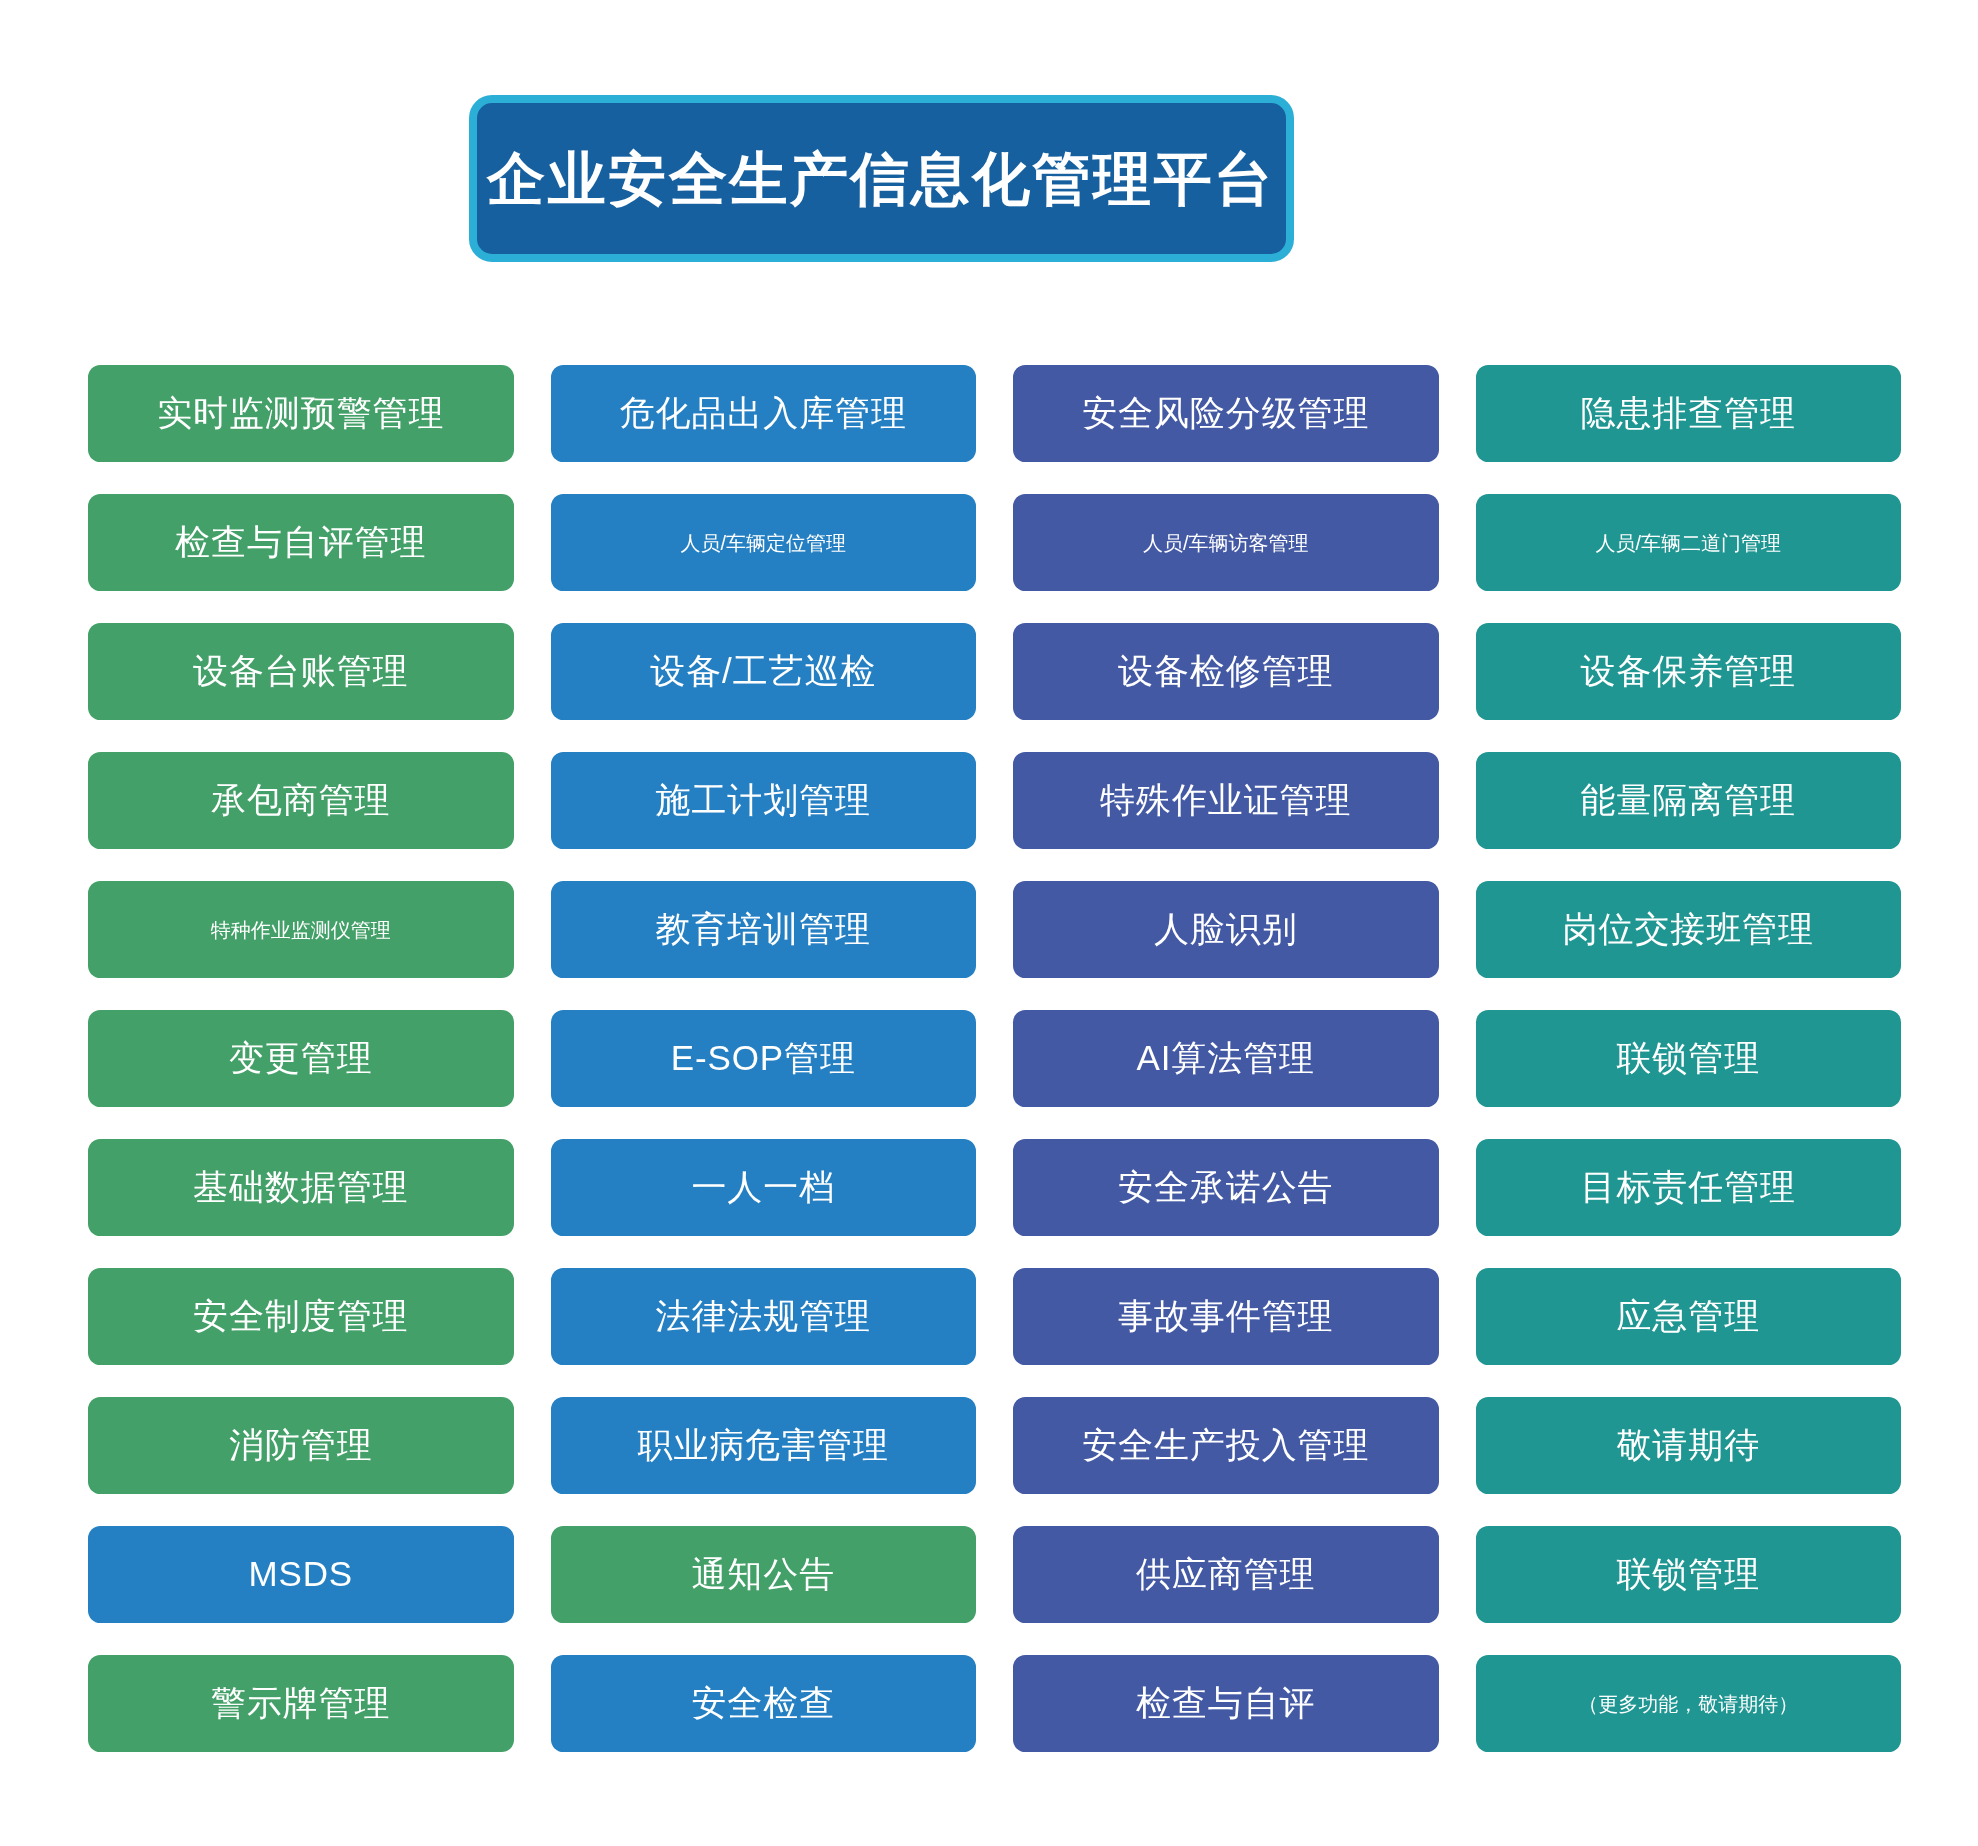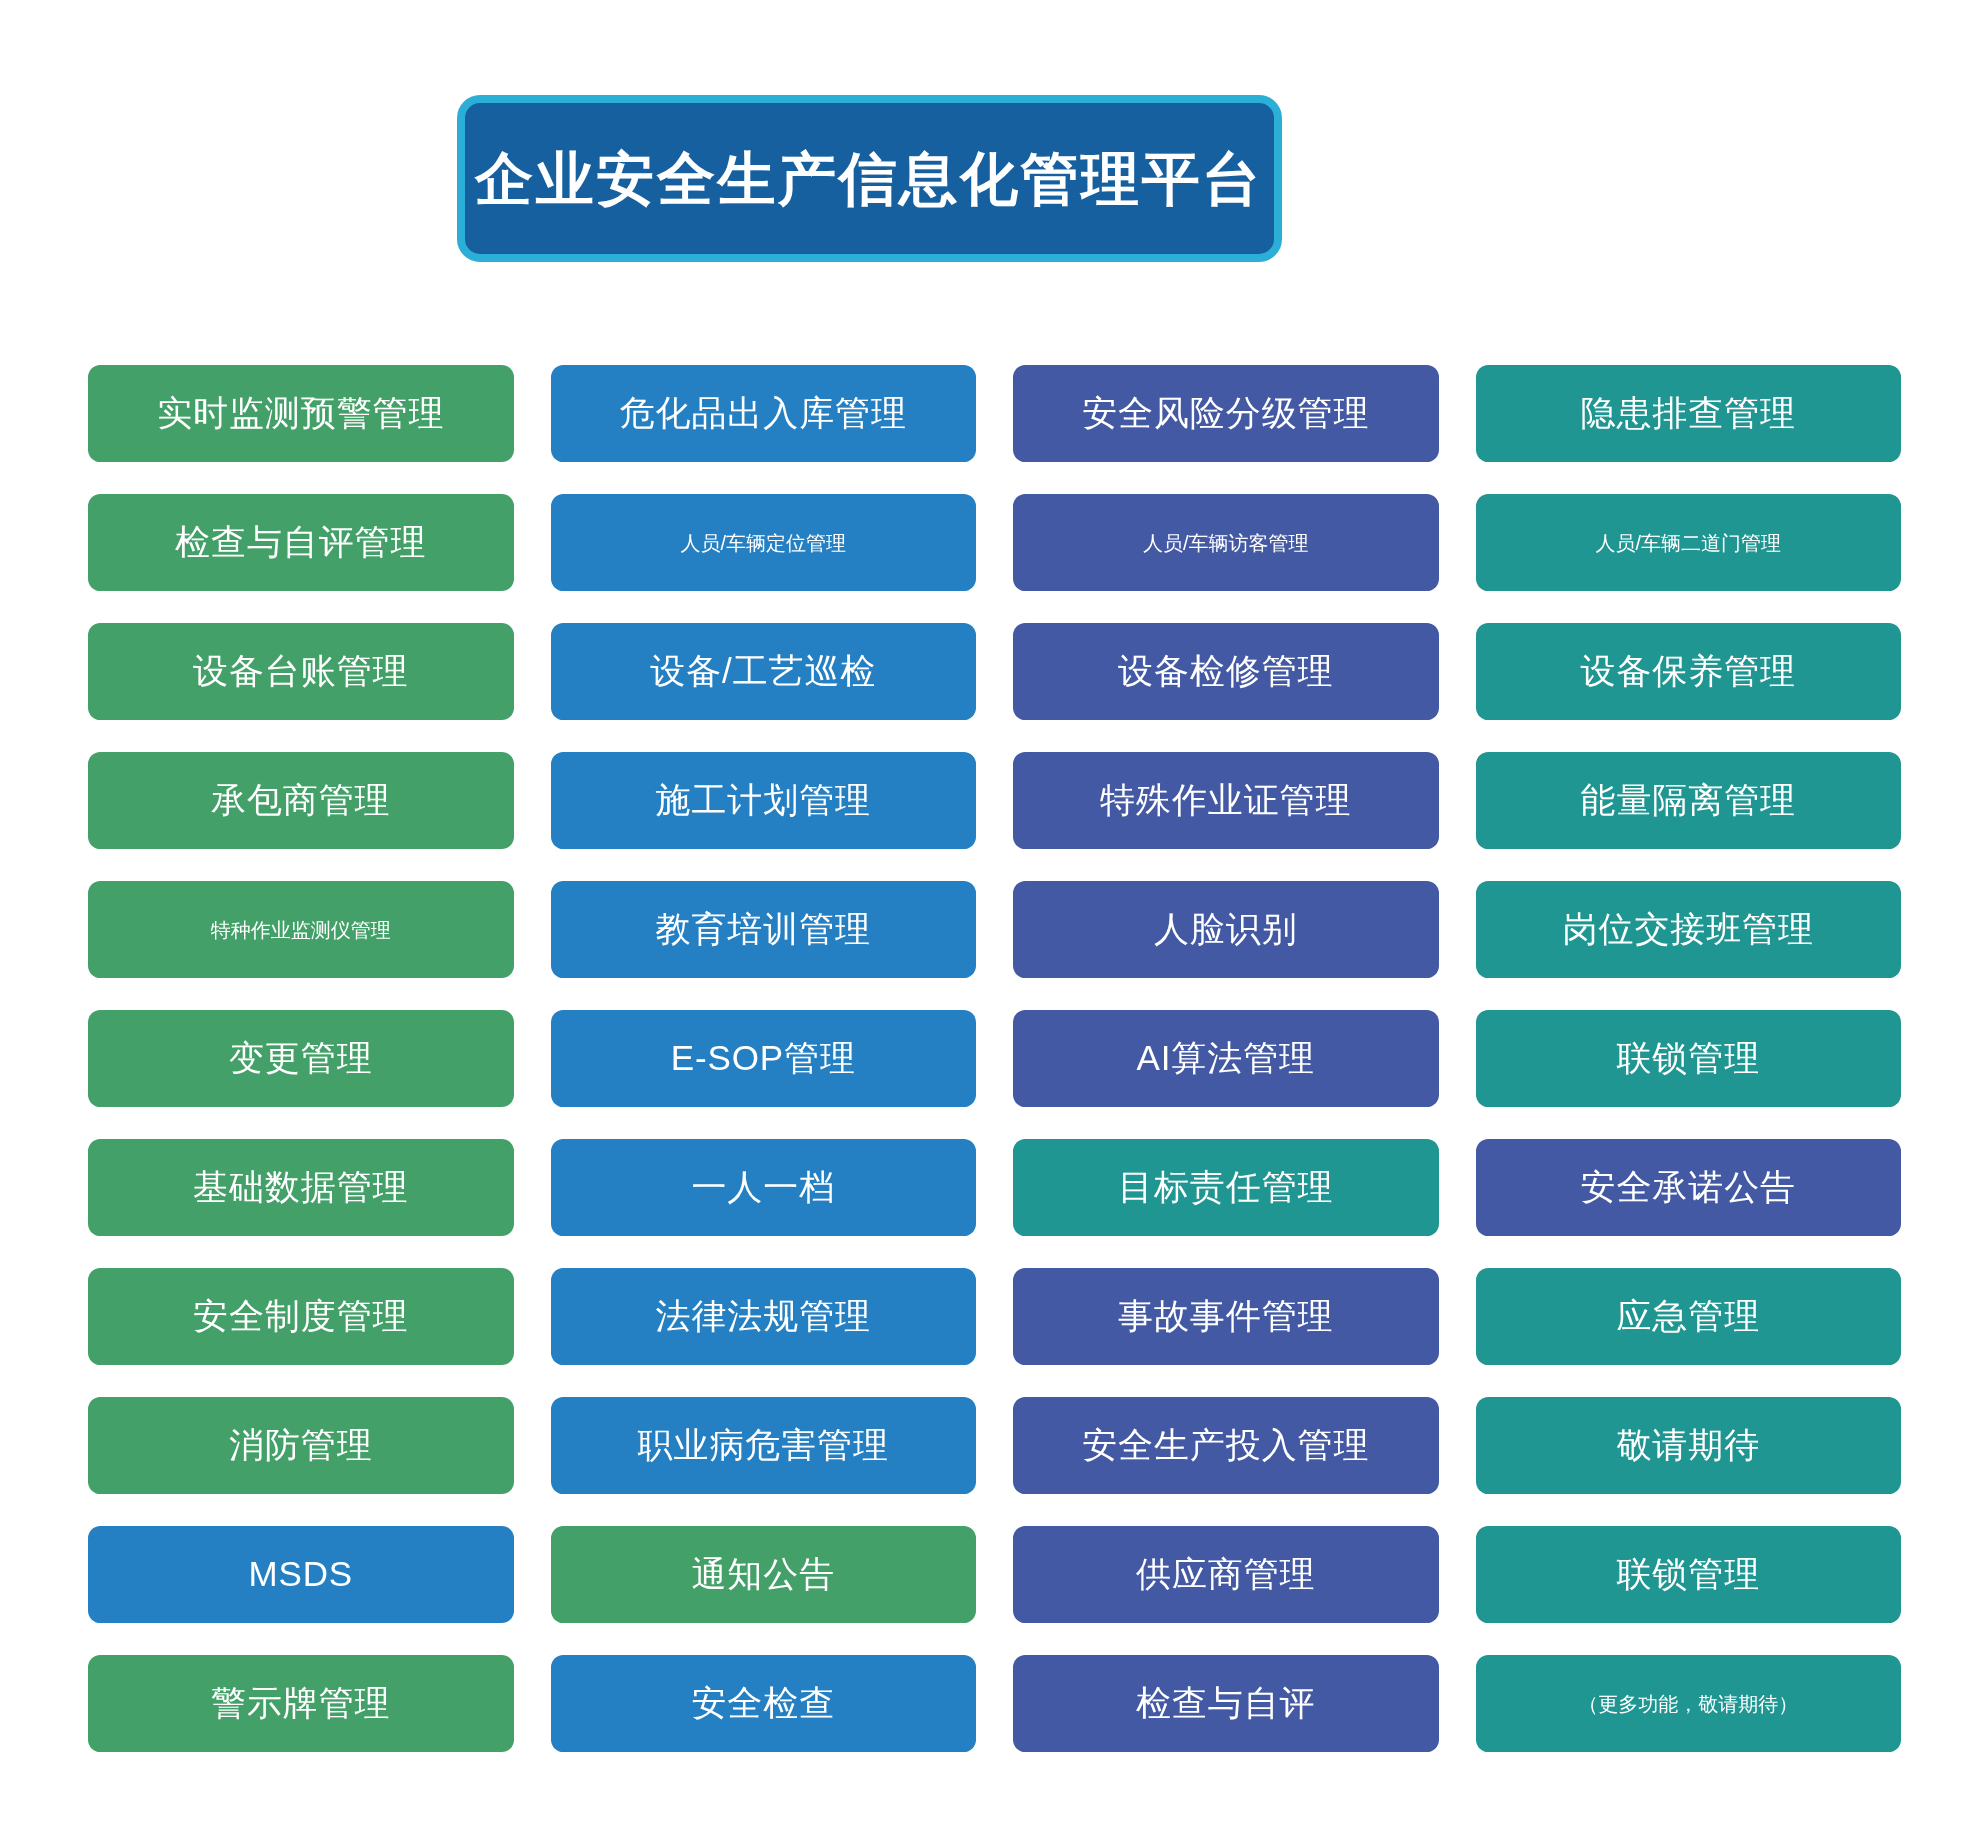--- a/index.html
+++ b/index.html
@@ -19,21 +19,21 @@
     position: relative;
     width: 1979px;
     height: 1847px;
     box-sizing: border-box;
   }
 
   
   .title-wrap {
     position: absolute;
     top: 95px;
-    left: 4px;
+    left: 16px;
     width: 1730px;
     display: flex;
     justify-content: center;
   }
   .title-banner {
     box-sizing: border-box;
     width: 825px;
     height: 167px;
     border-radius: 23px;
     background: #17609f;
@@ -175,26 +175,26 @@
       </div>
       <div class="card col-teal">
         <span class="card-label">联锁管理</span>
       </div>
       <div class="card col-green">
         <span class="card-label">基础数据管理</span>
       </div>
       <div class="card col-blue">
         <span class="card-label">一人一档</span>
       </div>
+      <div class="card col-indigo">
+        <span class="card-label">安全承诺公告</span>
+      </div>
       <div class="card col-teal">
         <span class="card-label">目标责任管理</span>
       </div>
-      <div class="card col-indigo">
-        <span class="card-label">安全承诺公告</span>
-      </div>
       <div class="card col-green">
         <span class="card-label">安全制度管理</span>
       </div>
       <div class="card col-blue">
         <span class="card-label">法律法规管理</span>
       </div>
       <div class="card col-indigo">
         <span class="card-label">事故事件管理</span>
       </div>
       <div class="card col-teal">

